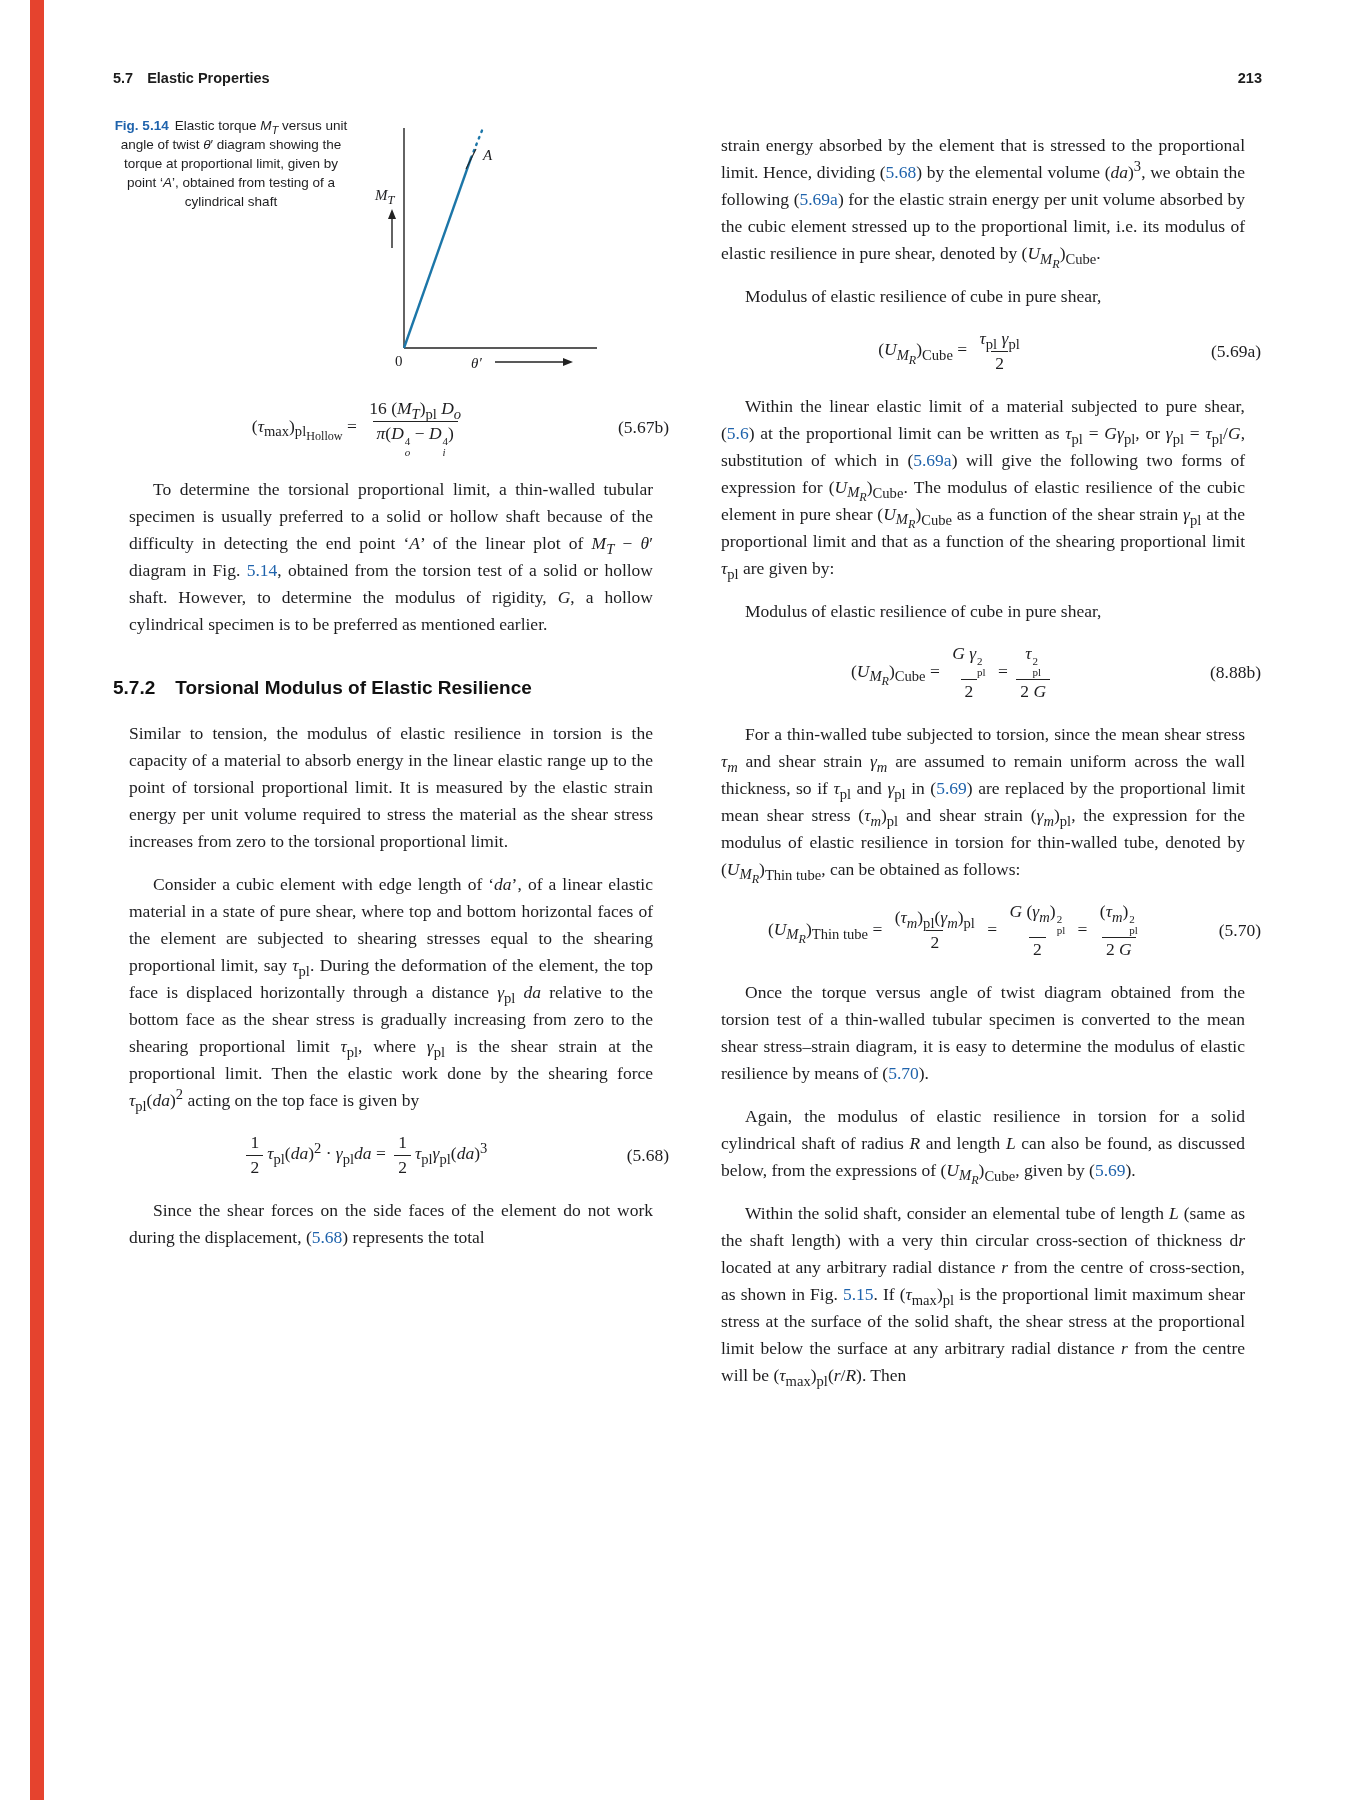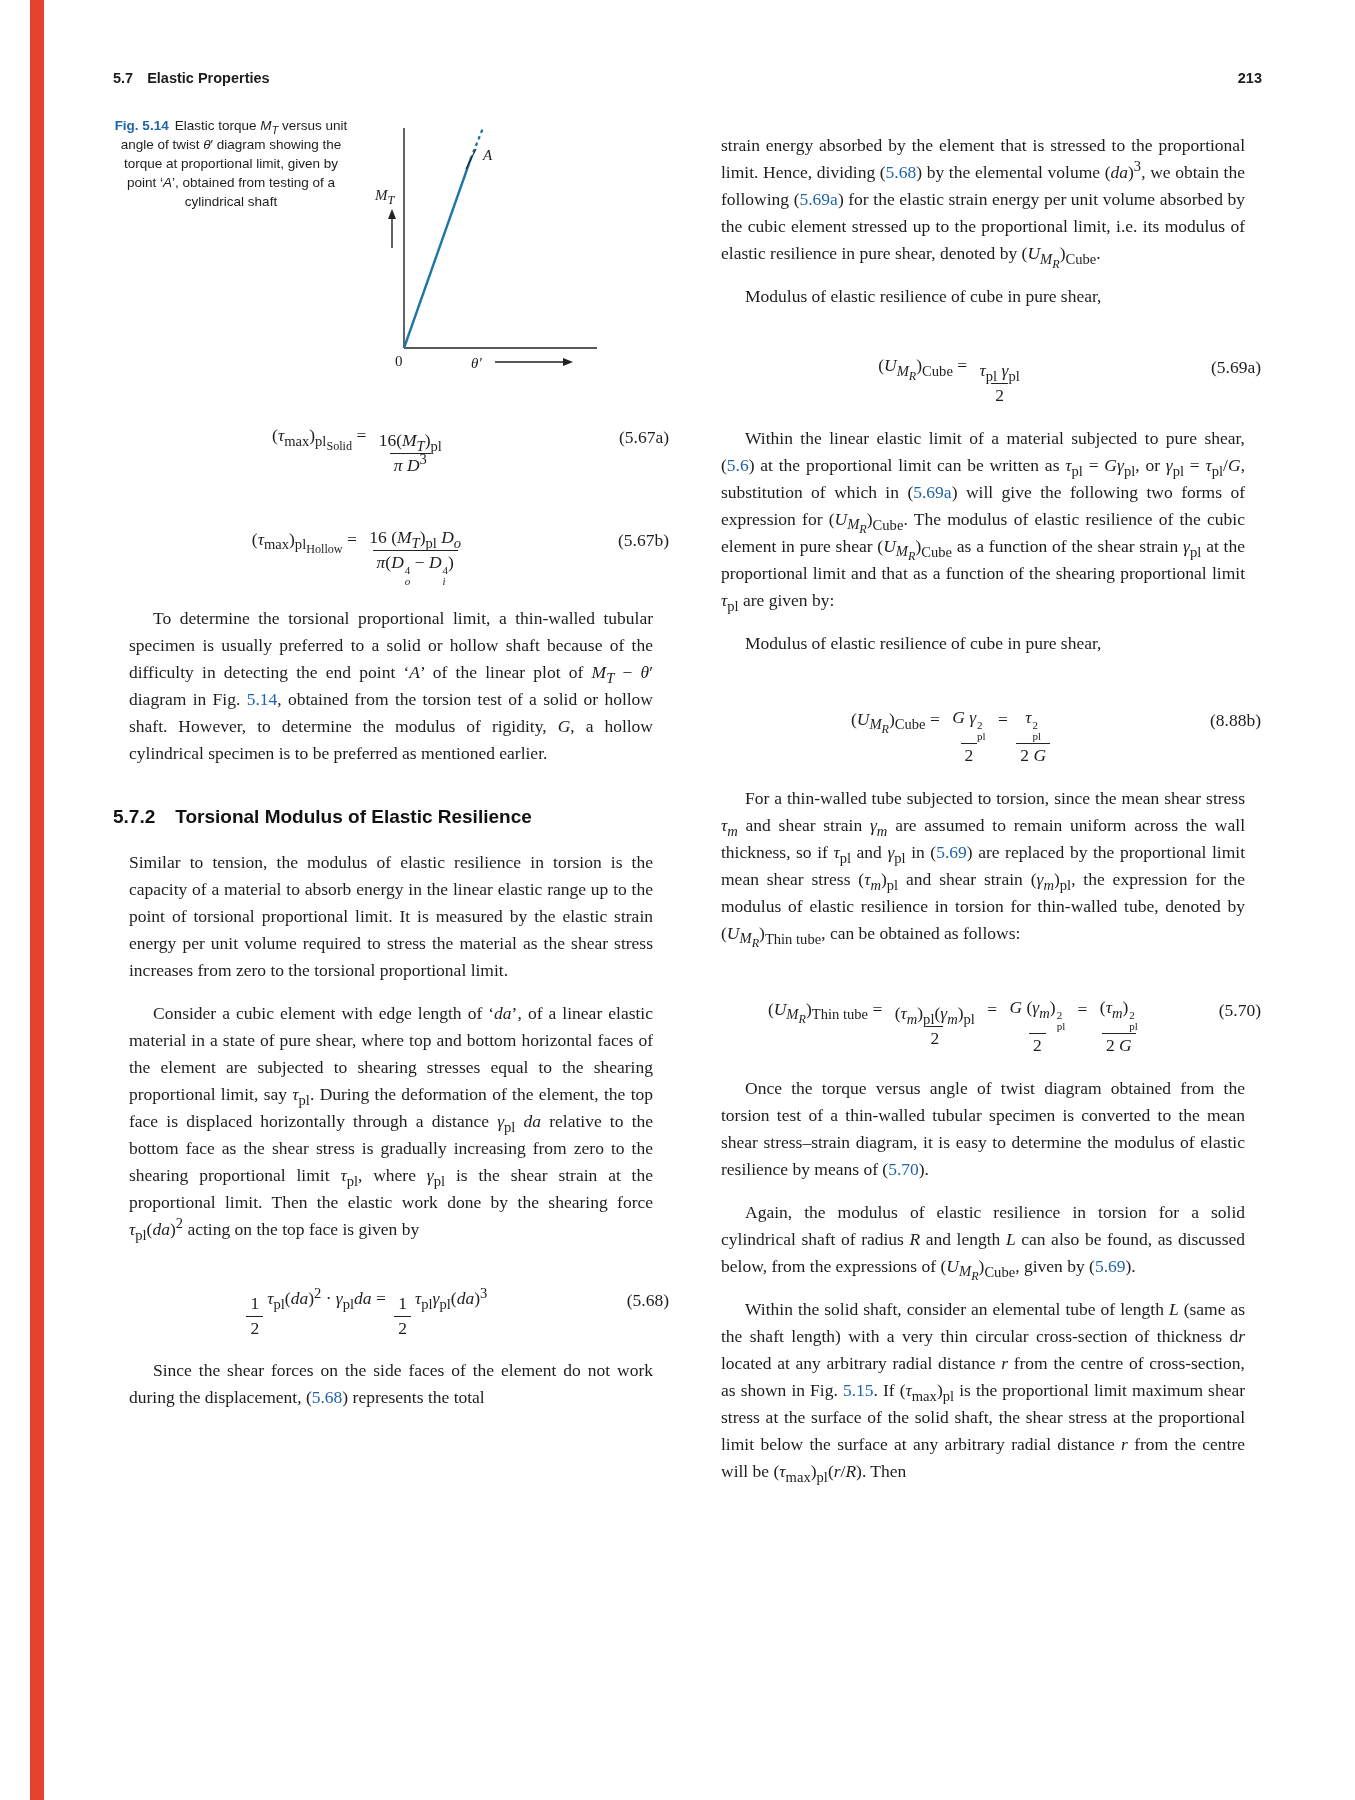--- a/index.html
+++ b/index.html
@@ -45,21 +45,21 @@
   .axis { stroke:#222222; stroke-width:1.4; fill:none; }
   .plot-line { stroke:var(--plot_line,#1c76a8); fill:none; }
   
   .eq { display:flex; align-items:center; margin:18px 0; font-size:17.5px; }
   .eq-body { flex:1; text-align:center; white-space:nowrap; }
   .eq-num { margin-left:10px; text-align:center; }
   .frac {
     display:inline-flex; flex-direction:column; align-items:center;
     text-align:center; vertical-align:middle; margin:0 4px; line-height:1.25;
   }
-  .frac .fn { display:block; padding:0 4px 1px;margin-top:32px; }
+  .frac .fn { display:block; padding:0 4px 1px; }
   .frac .fd { display:block; border-top:1.4px solid #222; padding:1px 4px 0; }
   .ss {
     display:inline-flex; flex-direction:column; align-items:flex-start;
     font-size:11px; line-height:11px; vertical-align:-6px; margin-left:1px;
   }
   sub, sup { line-height:0; }
   .ref { color:var(--link,#1f63ac); }
   .section-heading {
     font-family:"Liberation Sans", sans-serif;
     font-size:19px; font-weight:bold; color:#111;
@@ -102,27 +102,20 @@
             <line class="plot-line" x1="112" y1="42" x2="124" y2="12" stroke-width="2.4" stroke-dasharray="1.5,5.5" stroke-linecap="round"></line>
             <line x1="107" y1="53" x2="117" y2="33" stroke="#222" stroke-width="1.1"></line>
           </svg>
           <span class="pl pl-y"><i>M<sub>T</sub></i></span>
           <span class="pl pl-o">0</span>
           <span class="pl pl-x"><i>θ</i>′</span>
           <span class="pl pl-a">A</span>
         </div>
       </figure>
 
-      <div class="eq">
-        <span class="eq-body">(<i>τ</i><sub>max</sub>)<sub>pl<sub>Solid</sub></sub> = <span class="frac">
-              <span class="fn">16(<i>M<sub>T</sub></i>)<sub>pl</sub></span>
-              <span class="fd"><i>π</i> <i>D</i><sup>3</sup></span>
-            </span></span>
-        <span class="eq-num">(5.67a)</span>
-      </div>
 
       <div class="eq">
         <span class="eq-body">(<i>τ</i><sub>max</sub>)<sub>pl<sub>Hollow</sub></sub> = <span class="frac">
               <span class="fn">16 (<i>M<sub>T</sub></i>)<sub>pl</sub> <i>D<sub>o</sub></i></span>
               <span class="fd"><i>π</i>(<i>D</i><span class="ss">
                   <span>4</span>
                   <span><i>o</i></span>
                 </span> − <i>D</i><span class="ss">
                   <span>4</span>
                   <span><i>i</i></span>

